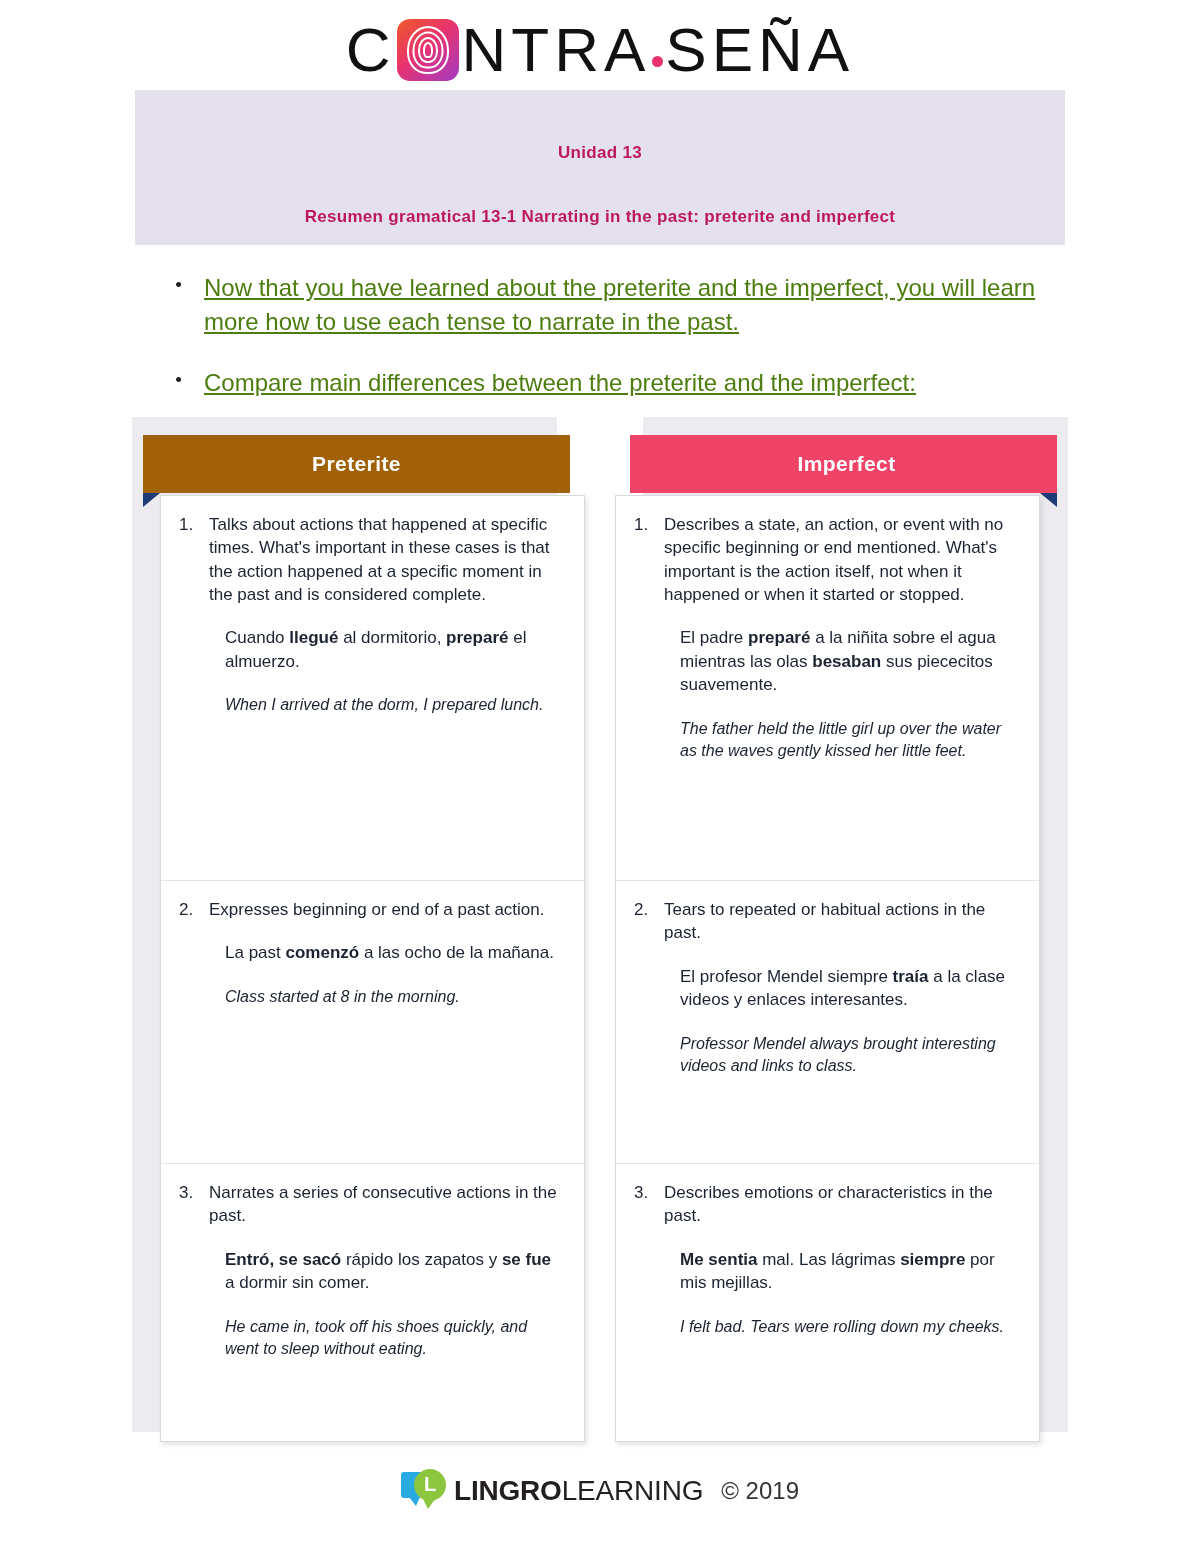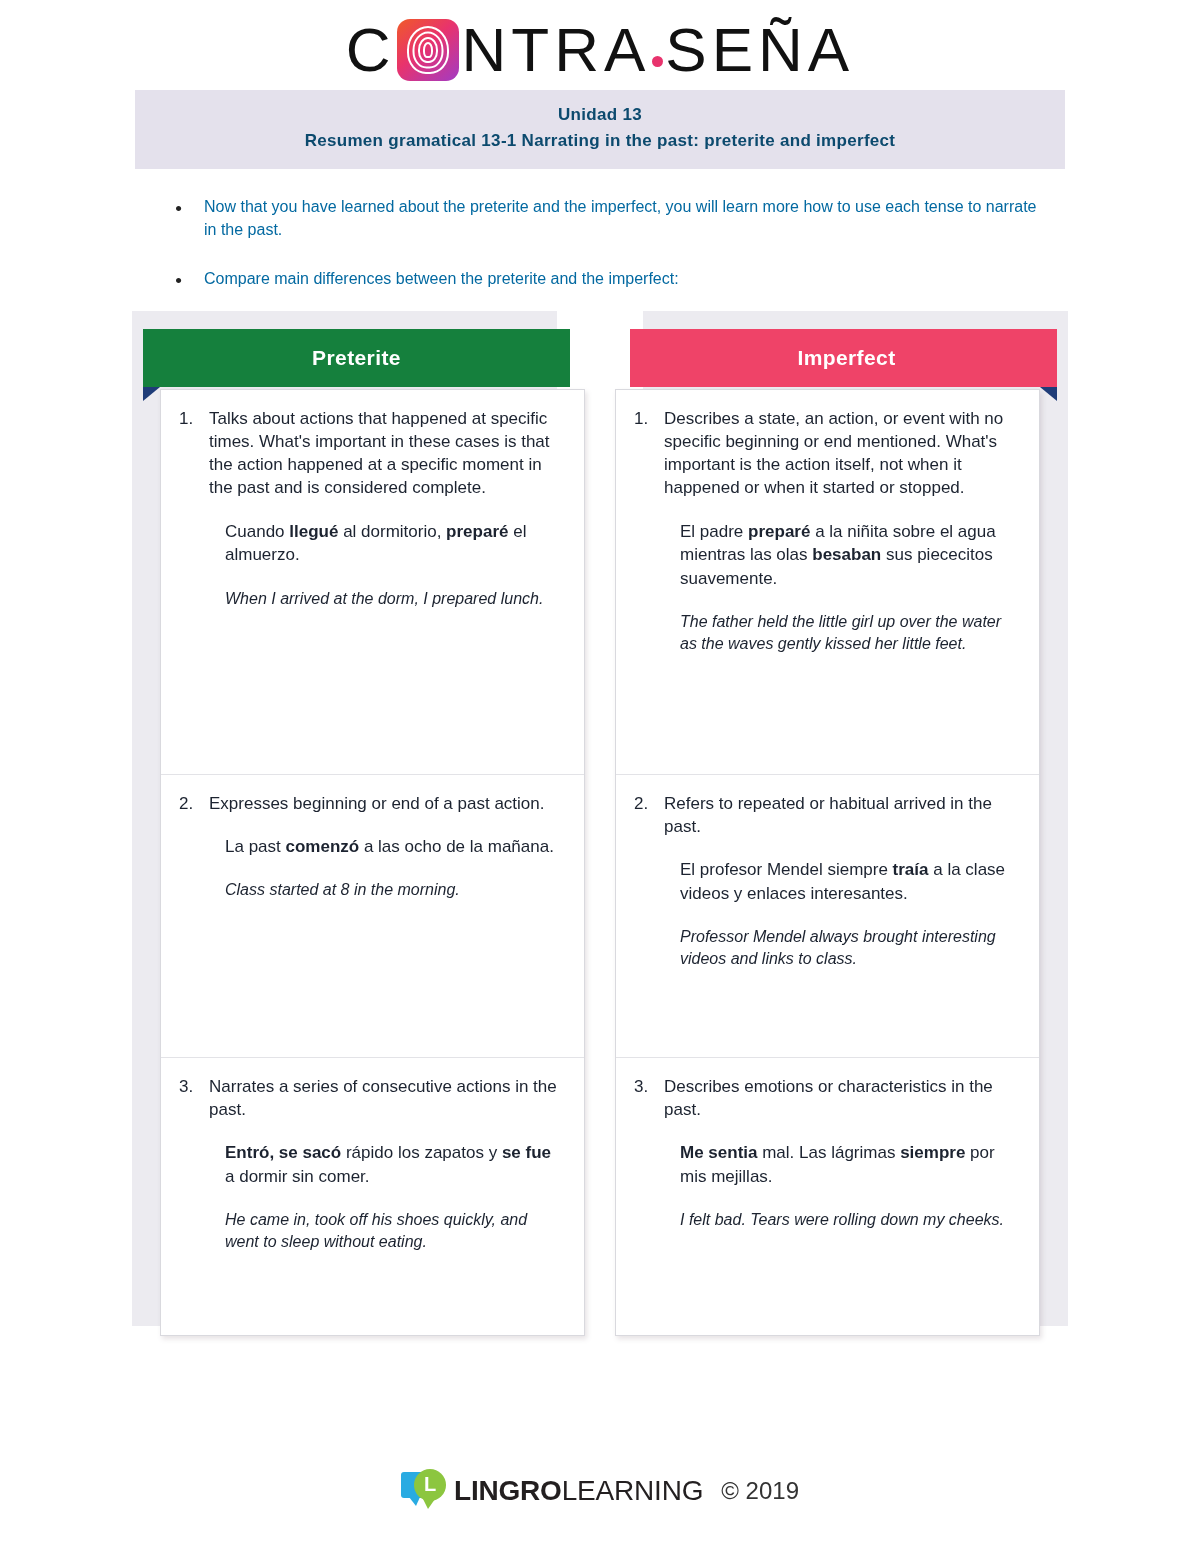--- a/index.html
+++ b/index.html
@@ -76,22 +76,23 @@
     background: #E4E1EC;
     border: 1px solid #E4E1EC;
     text-align: center;
     padding: 11px 0 13px 0;
     box-sizing: border-box;
   }
   .title-line {
     font-size: 17px;
     font-weight: bold;
     letter-spacing: 0.3px;
-    color: #0c4a6e;
+    color: #be185d;
     line-height: 1.55;
+    margin-top: 38px;
   }
 
   
   .intro {
     margin: 26px auto 0 auto;
     width: 880px;
   }
   .bullet-row {
     display: flex;
     align-items: flex-start;
@@ -101,24 +102,25 @@
     width: 44px;
     flex: 0 0 44px;
     font-size: 19px;
     line-height: 1.45;
     text-align: right;
     padding-right: 22px;
     box-sizing: border-box;
     color: #222;
   }
   .bullet-text {
-    font-size: 16px;
+    font-size: 24px;
     line-height: 1.45;
-    color: #0369a1;
+    color: #4d7c0f;
     flex: 1;
+    text-decoration: underline;
   }
 
   
   .compare-wrap {
     position: relative;
     width: 880px;
     margin: 18px auto 0 auto;
     display: flex;
     justify-content: space-between;
   }
@@ -327,21 +329,21 @@
   <div class="bullet-row">
     <div class="bullet-dot">•</div>
     <div class="bullet-text">Compare main differences between the preterite and the imperfect:</div>
   </div>
 </div>
 
 <div class="compare-wrap">
 
   <div class="column">
     <div class="col-shadowbox"></div>
-    <div class="ribbon ribbon-preterite" id="ribbon-0" style="background: #15803d;">
+    <div class="ribbon ribbon-preterite" id="ribbon-0" style="background: #a16207;">
       <span>Preterite</span>
       <span class="fold fold-left" style="border-top-color: rgb(31, 60, 120);"></span>
     </div>
     <div class="col-body">
 
       <div class="cell row-h1">
         <div class="cell-head">
           <span class="cell-num">1.</span>
           <span class="cell-title">Talks about actions that happened at specific times. What's important in these cases is that the action happened at a specific moment in the past and is considered complete.</span>
         </div>
@@ -383,21 +385,21 @@
           <span class="cell-num">1.</span>
           <span class="cell-title">Describes a state, an action, or event with no specific beginning or end mentioned. What's important is the action itself, not when it happened or when it started or stopped.</span>
         </div>
         <div class="example" id="ex-1-0"><span>El padre </span><b>preparé</b><span> a la niñita sobre el agua mientras las olas </span><b>besaban</b><span> sus piececitos suavemente.</span></div>
         <div class="translation">The father held the little girl up over the water as the waves gently kissed her little feet.</div>
       </div>
 
       <div class="cell row-h2">
         <div class="cell-head">
           <span class="cell-num">2.</span>
-          <span class="cell-title">Refers to repeated or habitual arrived in the past.</span>
+          <span class="cell-title">Tears to repeated or habitual actions in the past.</span>
         </div>
         <div class="example" id="ex-1-1"><span>El profesor Mendel siempre </span><b>traía</b><span> a la clase videos y enlaces interesantes.</span></div>
         <div class="translation">Professor Mendel always brought interesting videos and links to class.</div>
       </div>
 
       <div class="cell row-h3">
         <div class="cell-head">
           <span class="cell-num">3.</span>
           <span class="cell-title">Describes emotions or characteristics in the past.</span>
         </div>

